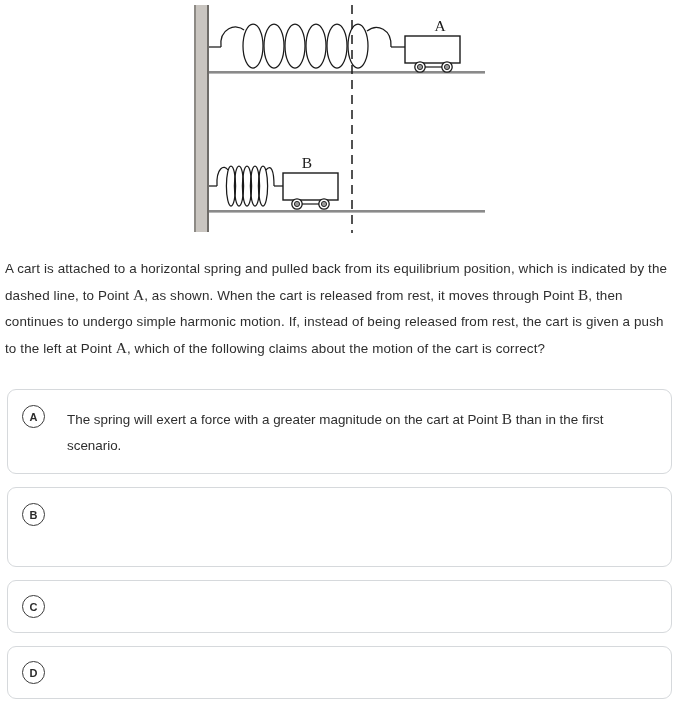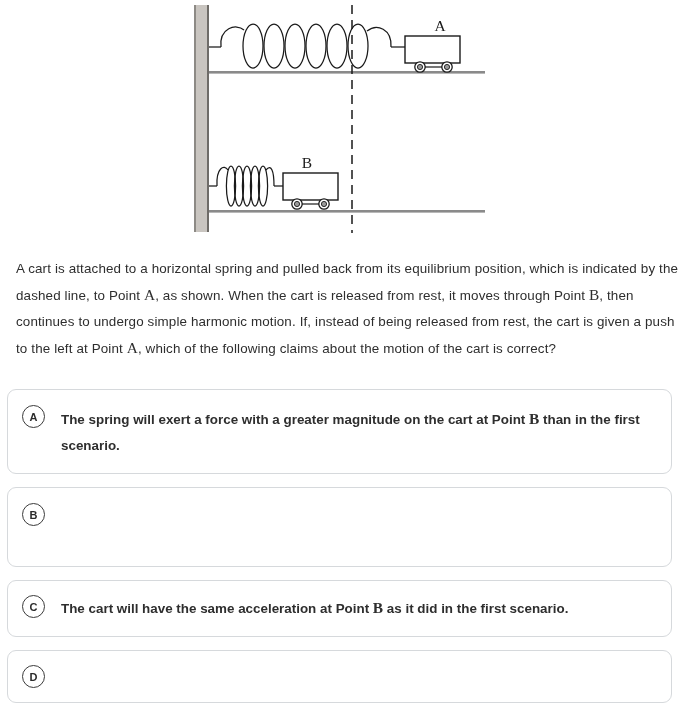--- a/index.html
+++ b/index.html
@@ -26,21 +26,21 @@
   }
   #figure-svg {
     position: absolute;
     left: 0;
     top: 0;
   }
 
   
   #question-stem {
     position: absolute;
-    left: 16px;
+    left: 5px;
     top: 256px;
     width: 672px;
     font-size: 13.4px;
     line-height: 26px;
     color: #2e2e2e;
     letter-spacing: 0.01em;
   }
   .mathvar {
     font-family: "Liberation Serif", serif;
     font-size: 15.4px;
@@ -79,26 +79,25 @@
     align-items: center;
     justify-content: center;
     font-size: 11px;
     font-weight: bold;
     color: #2b2b2b;
     margin-top: 1px;
     font-family: "Liberation Sans", sans-serif;
   }
   .option-text {
     flex: 1 1 auto;
-    margin-left: 16px;
+    margin-left: 22px;
     font-size: 13.4px;
     line-height: 26px;
     color: #2e2e2e;
     padding-top: 2px;
-    font-weight: bold;
   }
   .option-card.one-line .option-text { padding-top: 0px; }
   .option-card.one-line .option-badge { margin-top: 0px; }
 </style>
 </head>
 <body>
 
 <div id="figure-region">
   <svg id="figure-svg" width="700" height="245" viewBox="0 0 700 245">
 
@@ -175,22 +174,19 @@
       <span>The spring will exert a force with a greater magnitude on the cart at Point </span><span class="mathvar">B</span><span> than in the first scenario.</span>
     </div>
   </div>
 
   <div class="option-card two-line">
     <div class="option-badge">B</div>
   </div>
 
   <div class="option-card one-line">
     <div class="option-badge">C</div>
-    <div class="option-text">
-      <span>The cart will have the same acceleration at Point </span><span class="mathvar">B</span><span> as it did in the first scenario.</span>
-    </div>
   </div>
 
   <div class="option-card one-line">
     <div class="option-badge">D</div>
   </div>
 
 </div>
 
 </body></html>

